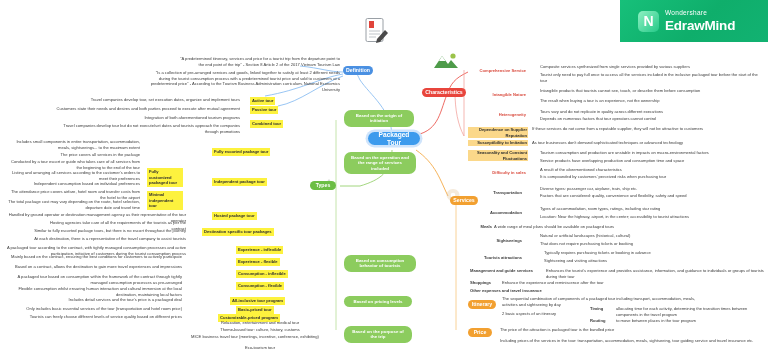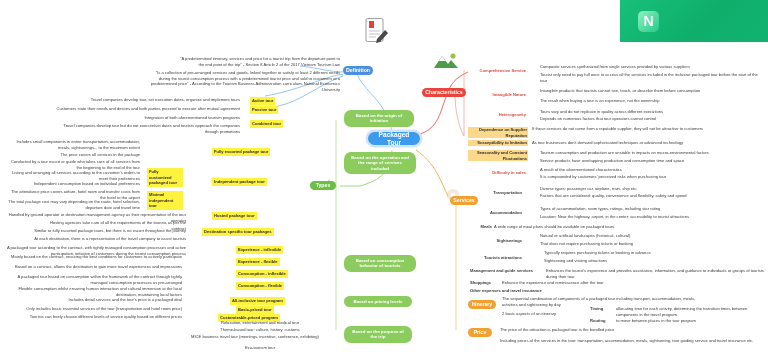--- a/index.html
+++ b/index.html
@@ -73,20 +73,24 @@
 
       <path d="M336 120 L336 330" stroke="#b6dd97"></path>
 
       <path d="M416 150 C436 164 440 180 448 196" stroke="#f2a030"></path>
       <path d="M456 200 L456 330" stroke="#f7c67e"></path>
     </g>
   </svg>
 
   <div class="logo">
     <div class="logo-mark">N</div>
+    <div class="logo-txt">
+      <span class="logo-top">Wondershare</span>
+      <span class="logo-bot">EdrawMind</span>
+    </div>
   </div>
 
   <svg class="ic ic-doc" style="left:363px;top:17px;" viewBox="0 0 26 30">
     <rect x="3" y="1.5" width="17" height="23" rx="1.5" fill="#fff" stroke="#9aa0a6" stroke-width="1"></rect>
     <rect x="6" y="4" width="5" height="7" fill="#e0443a"></rect>
     <g stroke="#b9bec4" stroke-width=".9">
         <line x1="6" y1="14" x2="17" y2="14"></line>
         <line x1="6" y1="17" x2="17" y2="17"></line>
         <line x1="6" y1="20" x2="13" y2="20"></line>
       </g>

